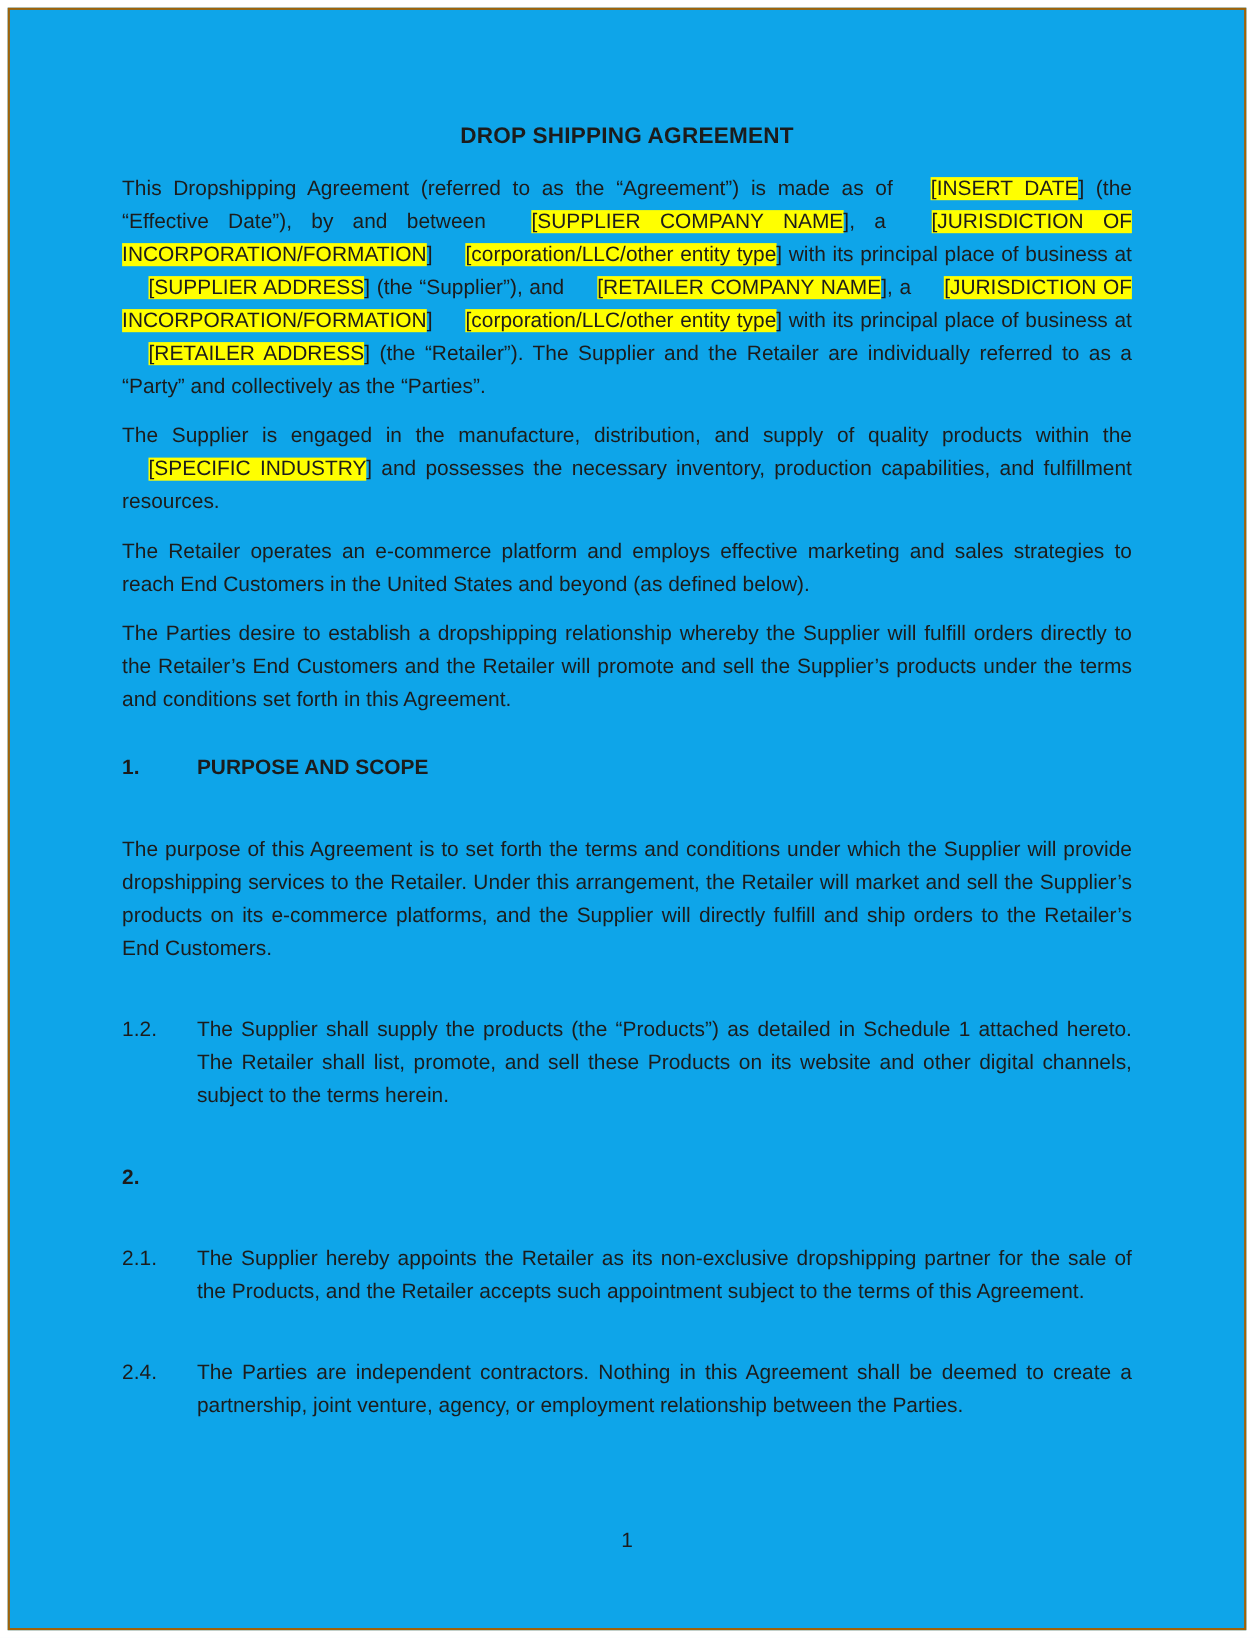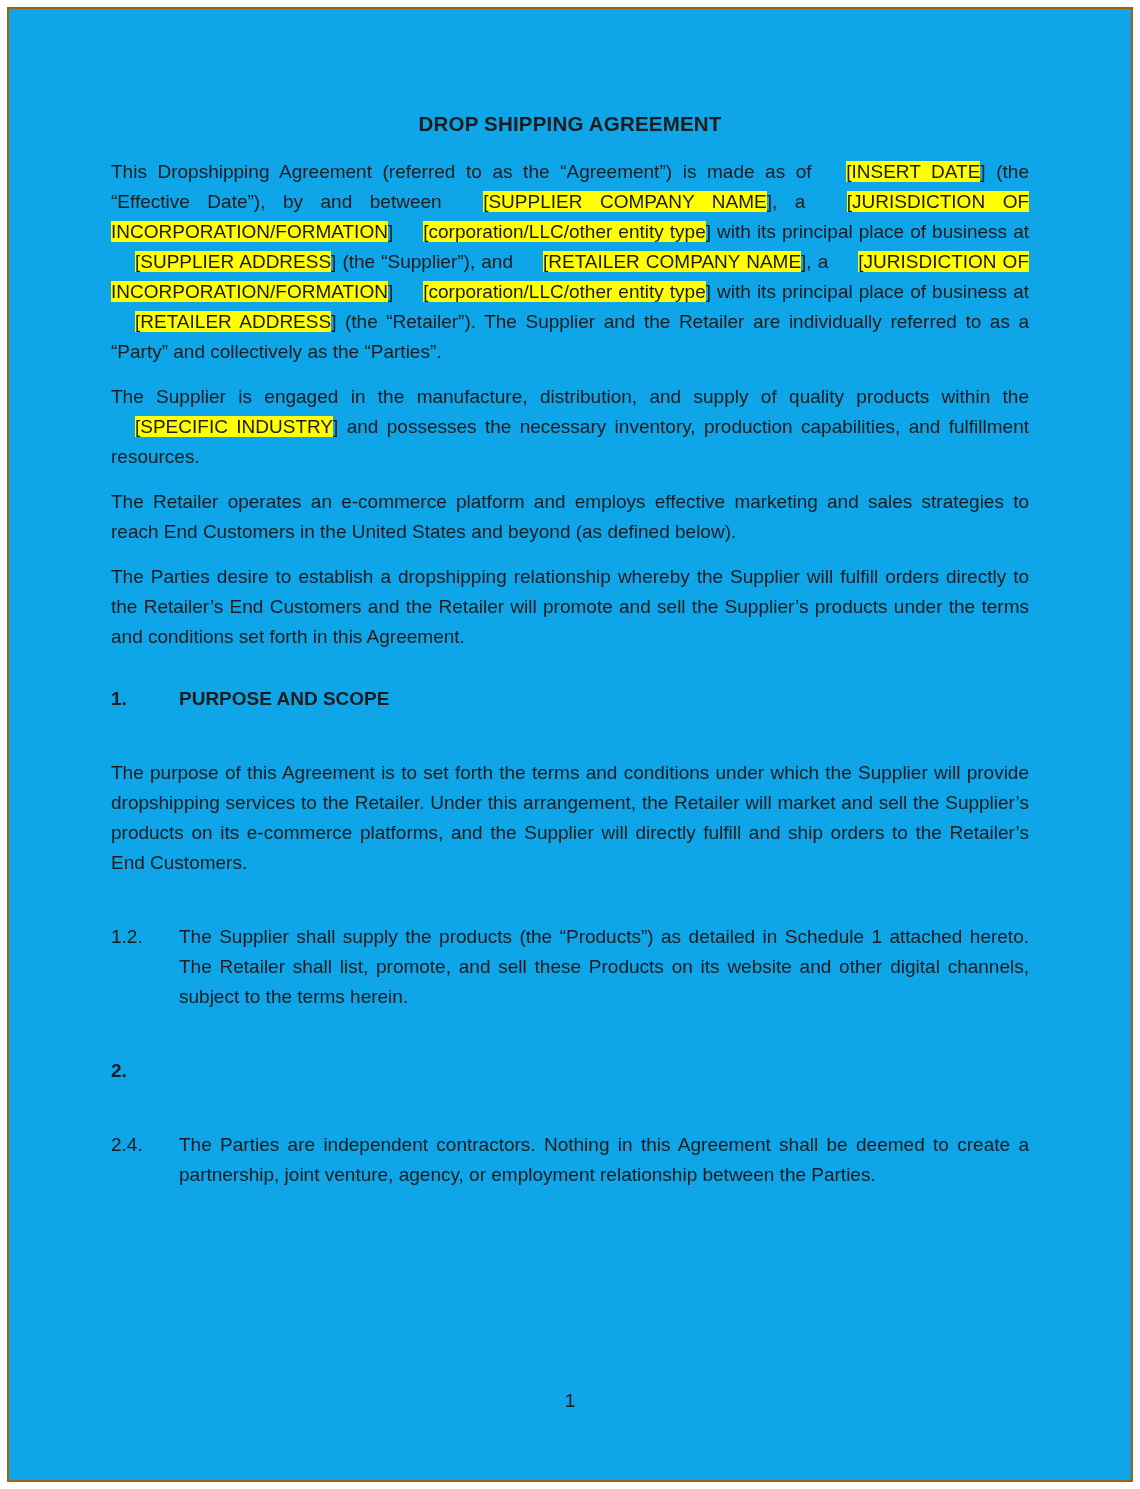--- a/index.html
+++ b/index.html
@@ -89,19 +89,23 @@
           <div class="body"><span class="">The purpose of this Agreement is to set forth the terms and conditions under which the Supplier will provide dropshipping services to the Retailer. Under this arrangement, the Retailer will market and sell the Supplier’s products on its e-commerce platforms, and the Supplier will directly fulfill and ship orders to the Retailer’s End Customers.</span></div>
         </div>
         <div class="clause">
           <span class="num">1.2.</span>
           <div class="body"><span class="">The Supplier shall supply the products (the </span><span class="bold ">“Products”</span><span class="">) as detailed in Schedule 1 attached hereto. The Retailer shall list, promote, and sell these Products on its website and other digital channels, subject to the terms herein.</span></div>
         </div>
         <div class="heading">
           <span class="num">2.</span>
         </div>
         <div class="clause">
+          <span class="num">2.1.</span>
+          <div class="body"><span class="">The Supplier hereby appoints the Retailer as its non-exclusive dropshipping partner for the sale of the Products, and the Retailer accepts such appointment subject to the terms of this Agreement.</span></div>
+        </div>
+        <div class="clause">
           <span class="num">2.4.</span>
           <div class="body"><span class="">The Parties are independent contractors. Nothing in this Agreement shall be deemed to create a partnership, joint venture, agency, or employment relationship between the Parties.</span></div>
         </div>
       </div>
   </div>
   <div class="pagenum">1</div>
 </div>
 
 </body></html>

